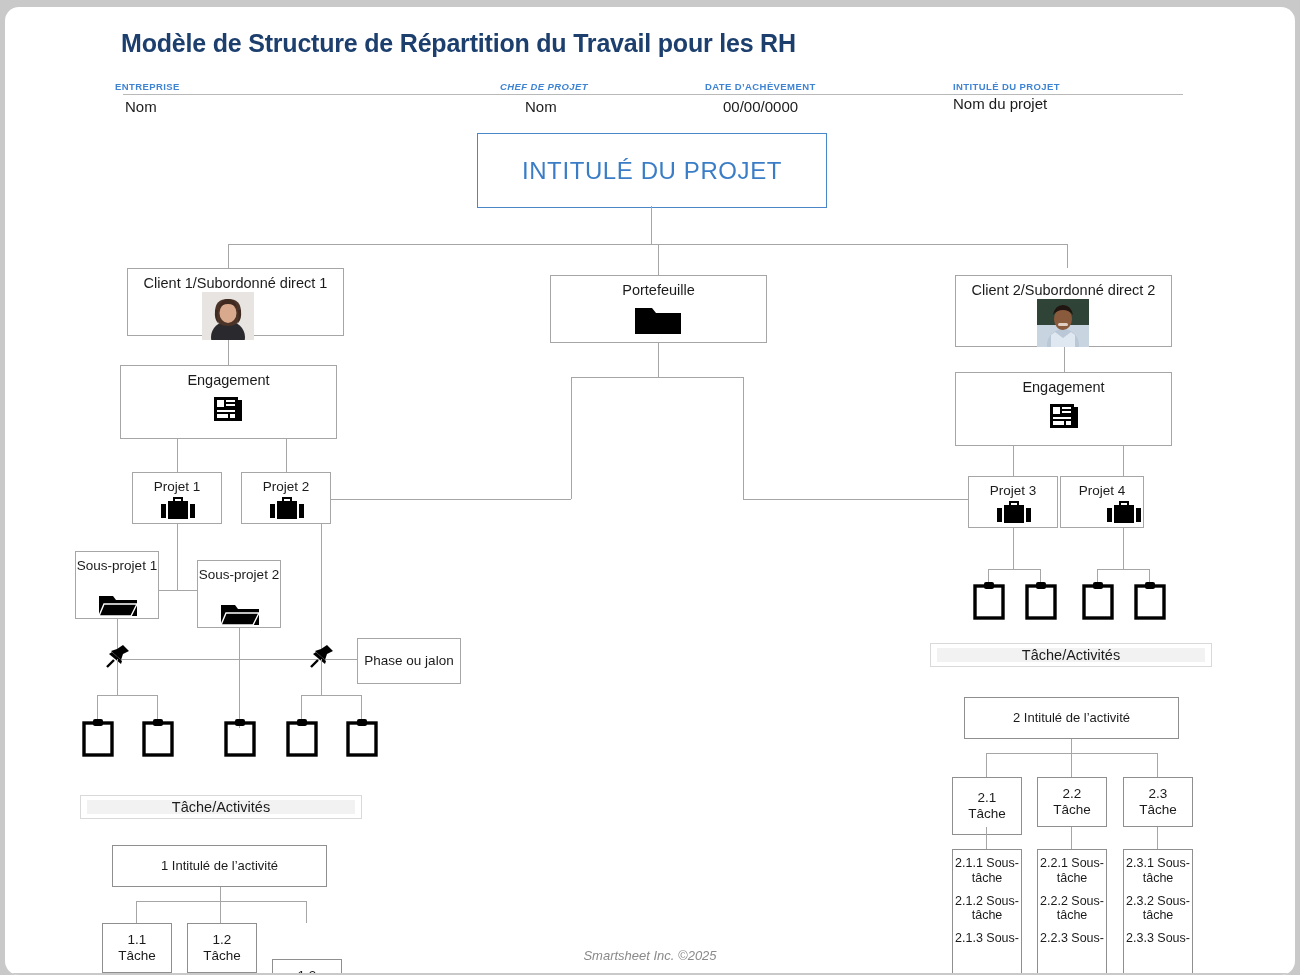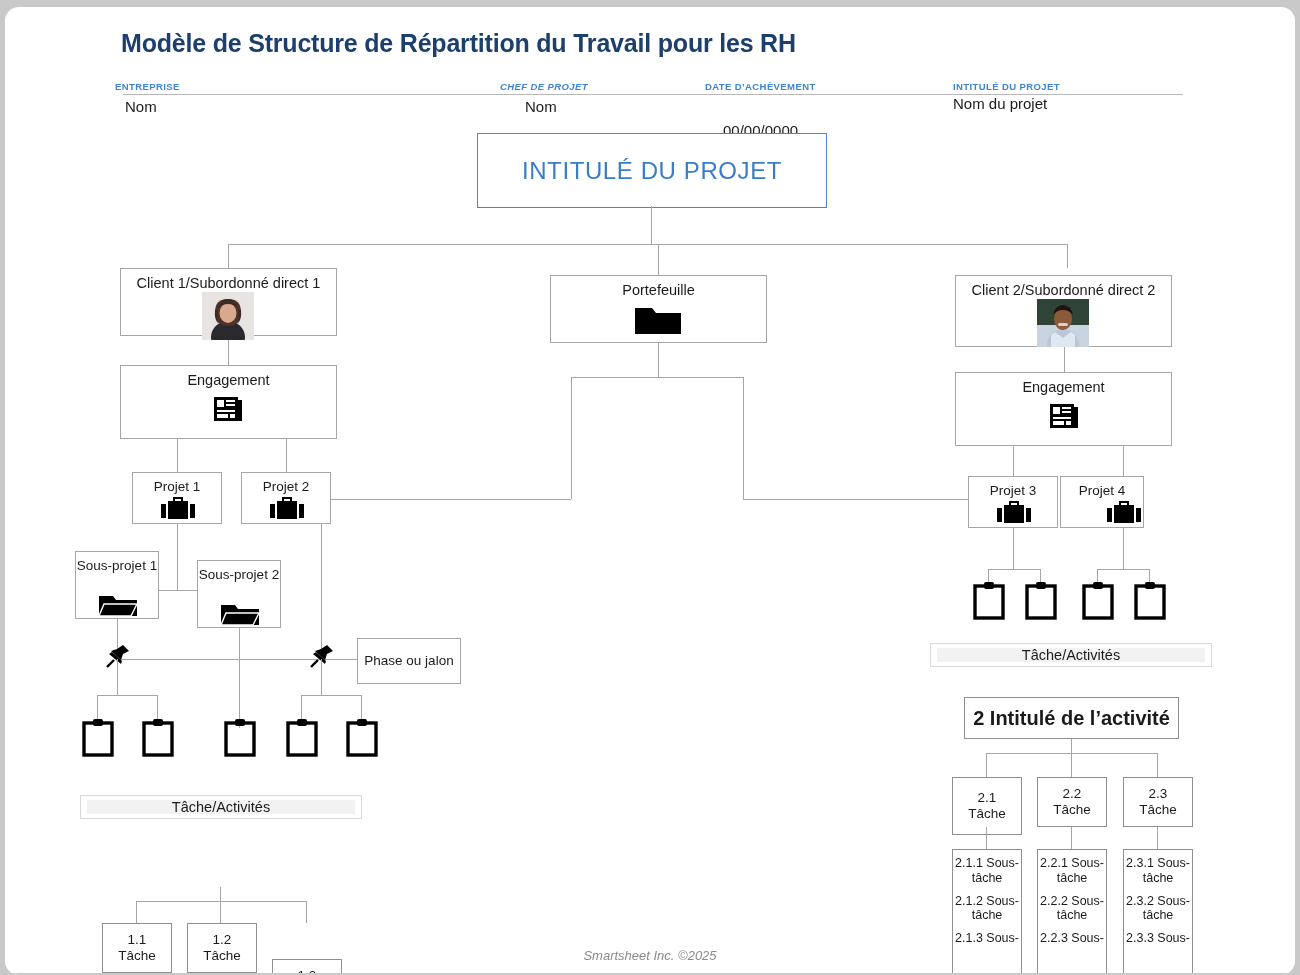--- a/index.html
+++ b/index.html
@@ -61,21 +61,21 @@
     background:#f2f2f2;width:calc(100% - 12px);height:calc(100% - 8px);
     display:flex;align-items:center;justify-content:center;
     font-size:14.5px;color:#1b1b1b;
   }
   
   .wbs{
     border:1px solid #8f8f8f;background:#fff;box-sizing:border-box;
     display:flex;flex-direction:column;align-items:center;justify-content:center;
     font-size:13.5px;color:#1b1b1b;line-height:1.2;text-align:center;
   }
-  .wbs.top{font-size:20px;font-weight:bold;}
+  .wbs.top{font-size:13px;}
   .subcol{
     border:1px solid #8f8f8f;background:#fff;box-sizing:border-box;
     font-size:12.5px;color:#1b1b1b;line-height:1.18;text-align:center;
     padding-top:6px;overflow:hidden;
   }
   .subcol div{margin-bottom:8px;}
   #footer{
     left:0;top:941px;width:1290px;text-align:center;
     font-size:13px;font-style:italic;color:#8a8a8a;
   }
@@ -90,34 +90,34 @@
   <div class="abs" id="title">Modèle de Structure de Répartition du Travail pour les RH</div>
 
   <div class="abs col-label" style="left:110px;top:74px;">ENTREPRISE</div>
   <div class="abs col-label" style="left:495px;top:74px;font-style:italic;">CHEF DE PROJET</div>
   <div class="abs col-label" style="left:700px;top:74px;">DATE D’ACHÈVEMENT</div>
   <div class="abs col-label" style="left:948px;top:74px;">INTITULÉ DU PROJET</div>
   <div class="abs" id="hdr-rule"></div>
 
   <div class="abs col-value" style="left:120px;top:91px;">Nom</div>
   <div class="abs col-value" style="left:520px;top:91px;">Nom</div>
-  <div class="abs col-value" style="left:718px;top:91px;margin-top:24px;">00/00/0000</div>
+  <div class="abs col-value" style="left:718px;top:91px;">00/00/0000</div>
   <div class="abs col-value" style="left:948px;top:88px;">Nom du projet</div>
 
   <div class="abs" id="proj-box">
     <span>INTITULÉ DU PROJET</span>
   </div>
 
   <div class="abs ln lnv" style="left:646px;top:199px;height:38px;"></div>
   <div class="abs ln lnh" style="left:223px;top:237px;width:840px;"></div>
   <div class="abs ln lnv" style="left:223px;top:237px;height:24px;"></div>
   <div class="abs ln lnv" style="left:653px;top:237px;height:31px;"></div>
   <div class="abs ln lnv" style="left:1062px;top:237px;height:24px;"></div>
 
-  <div class="abs node" style="left:115px;top:261px;width:217px;height:68px;">
+  <div class="abs node" style="left:122px;top:261px;width:217px;height:68px;">
     <span class="lbl">Client 1/Subordonné direct 1</span>
   </div>
   <div class="photo" style="left:197px;top:285px;">
     <svg width="52" height="48" viewBox="0 0 52 48">
       <rect width="52" height="48" fill="#e8e4e1"></rect>
       <ellipse cx="26" cy="45" rx="17" ry="16" fill="#2a2a2e"></ellipse>
       <path d="M13 20 q0-13 13-13 q13 0 13 13 q0 14-13 14 q-13 0-13-14z" fill="#4b3327"></path>
       <ellipse cx="26" cy="21" rx="8.5" ry="10" fill="#d8a98c"></ellipse>
       <path d="M17 16 q2-9 9-9 q7 0 9 9 q-3-4-9-4 q-6 0-9 4z" fill="#3e2a20"></path>
       <path d="M16 18 q-2 10 1 14 q-5-4-4-14z" fill="#3e2a20"></path>
@@ -415,20 +415,23 @@
     <div>2.2.1 Sous-tâche</div>
     <div>2.2.2 Sous-tâche</div>
     <div>2.2.3 Sous-</div>
   </div>
   <div class="abs subcol" style="left:1118px;top:842px;width:70px;height:126px;">
     <div>2.3.1 Sous-tâche</div>
     <div>2.3.2 Sous-tâche</div>
     <div>2.3.3 Sous-</div>
   </div>
 
+  <div class="abs wbs top" style="left:107px;top:838px;width:215px;height:42px;">
+    <span>1 Intitulé de l’activité</span>
+  </div>
   <div class="abs ln lnv" style="left:215px;top:880px;height:14px;"></div>
   <div class="abs ln lnh" style="left:131px;top:894px;width:170px;"></div>
   <div class="abs ln lnv" style="left:131px;top:894px;height:22px;"></div>
   <div class="abs ln lnv" style="left:215px;top:894px;height:22px;"></div>
   <div class="abs ln lnv" style="left:301px;top:894px;height:22px;"></div>
 
   <div class="abs wbs" style="left:97px;top:916px;width:70px;height:50px;">
     <span>1.1</span>
     <span>Tâche</span>
   </div>

